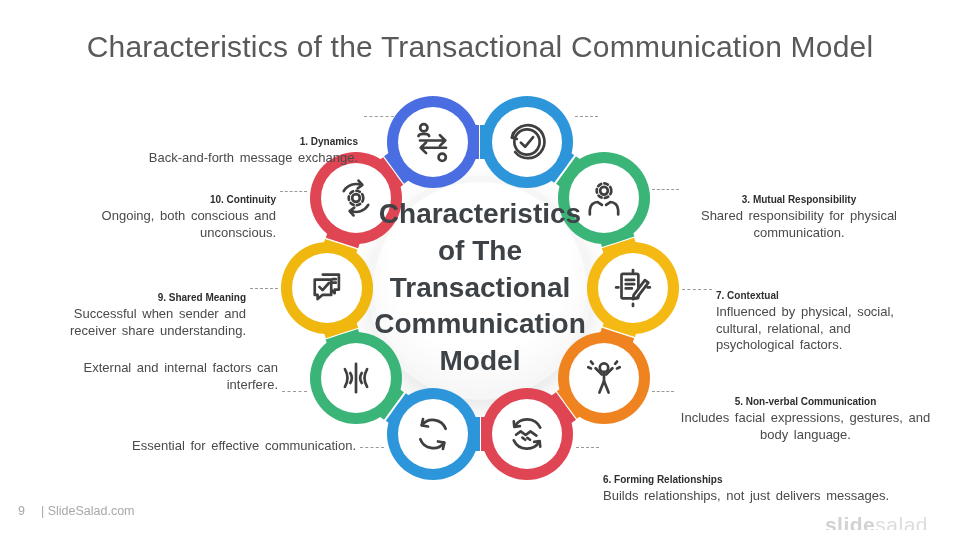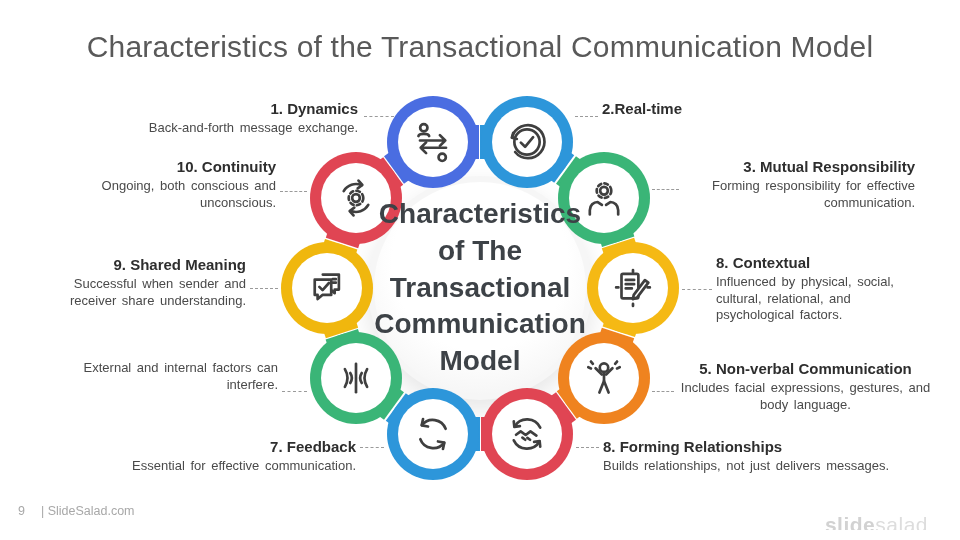--- a/index.html
+++ b/index.html
@@ -12,21 +12,21 @@
         background:#f6f6f6;box-shadow:0 10px 26px rgba(0,0,0,.10);z-index:1;}
   .center-circle{position:absolute;left:374px;top:182px;width:212px;height:212px;border-radius:50%;
         background:radial-gradient(circle at 50% 38%, #ffffff 52%, #efefef 100%);
         display:flex;align-items:center;justify-content:center;text-align:center;z-index:3;}
   .center-text{font-size:28px;font-weight:bold;color:#3d4247;line-height:1.32;white-space:pre-line;}
   .connector{position:absolute;height:34px;transform-origin:0 17px;z-index:1;}
   .node{position:absolute;width:92px;height:92px;border-radius:50%;z-index:2;}
   .node-inner{position:absolute;inset:11px;background:#fff;border-radius:50%;
               display:flex;align-items:center;justify-content:center;}
   .label{position:absolute;z-index:4;}
-  .label-title{font-size:15px;font-weight:bold;color:#2e2e2e;margin-bottom:3px;}
+  .label-title{font-size:10px;font-weight:bold;color:#2e2e2e;margin-bottom:3px;margin-top:36px;}
   .label-desc{font-size:13px;color:#4a4a4a;line-height:1.28;word-spacing:2px;}
   .leader{position:absolute;border-top:1px dashed #9a9a9a;z-index:0;}
   .footer-left{position:absolute;left:18px;top:504px;font-size:12.5px;color:#a8a8a8;
                display:flex;gap:16px;align-items:baseline;}
   .logo{position:absolute;right:32px;top:496px;font-size:21px;letter-spacing:.5px;margin-top:17px;}
   .logo .b{font-weight:bold;color:#d2d2d2;}
   .logo .l{font-weight:400;color:#dddddd;}
 </style>
 </head>
 <body>
@@ -88,54 +88,53 @@
             <g fill="none" stroke="#3f3f3f" stroke-width="1.4" stroke-linecap="round" stroke-linejoin="round">
               <circle cx="12" cy="12" r="6.6"></circle>
               <path d="M8.8 12.3l2.2 2.2 4.2-5"></path>
               <path d="M4.2 9.6a8.6 8.6 0 1 1 1.6 7.6"></path>
               <path d="M4.8 7.2l-.7 2.6 2.6.6"></path>
             </g>
           </svg>
         </div>
       </div>
       <div class="label" style="left: 602px; top: 100px; width: 240px; text-align: left;">
-        <div class="label-title">2.Real-time</div>
       </div>
       <div class="leader" style="left: 575px; top: 116px; width: 23px;"></div>
       <div class="node" style="left: 557.78px; top: 152.069px; background: rgb(58, 181, 119);">
         <div class="node-inner">
           <svg viewBox="0 0 24 24" width="46" height="46">
             <g fill="none" stroke="#3f3f3f" stroke-width="1.4" stroke-linecap="round" stroke-linejoin="round">
               <circle cx="12" cy="8.2" r="2"></circle>
               <circle cx="12" cy="8.2" r="3.8" stroke-dasharray="1.9 1.7"></circle>
               <path d="M4.6 20.6v-2.2c0-2.6 1.9-4.3 4.1-4.3l2.2 1.5"></path>
               <path d="M19.4 20.6v-2.2c0-2.6-1.9-4.3-4.1-4.3l-2.2 1.5"></path>
             </g>
           </svg>
         </div>
       </div>
-      <div class="label" style="left: 683px; top: 158px; width: 232px; text-align: right;">
+      <div class="label" style="left: 683px; top: 158px; width: 232px; text-align: center;">
         <div class="label-title">3. Mutual Responsibility</div>
-        <div class="label-desc">Forming responsibility for effective communication.</div>
+        <div class="label-desc">Shared responsibility for physical communication.</div>
       </div>
       <div class="leader" style="left: 652px; top: 189px; width: 27px;"></div>
       <div class="node" style="left: 587px; top: 242px; background: rgb(245, 185, 20);">
         <div class="node-inner">
           <svg viewBox="0 0 24 24" width="46" height="46">
             <g fill="none" stroke="#3f3f3f" stroke-width="1.4" stroke-linecap="round" stroke-linejoin="round">
               <rect x="6" y="4.6" width="8.8" height="12.8" rx=".8"></rect>
               <path d="M8.2 7.8h4.4M8.2 10h4.4M8.2 12.2h3.2"></path>
               <path d="M11.9 17.8l.5-2.2 5.8-7.7 1.8 1.3-5.9 7.8z" fill="#fff"></path>
               <path d="M12 2.6v1.2M12 20.2v1.2M3.2 11.7h1.2M19.6 11.7h1.2"></path>
             </g>
           </svg>
         </div>
       </div>
       <div class="label" style="left: 716px; top: 254px; width: 205px; text-align: left;">
-        <div class="label-title">8. Contextual</div>
+        <div class="label-title">7. Contextual</div>
         <div class="label-desc">Influenced by physical, social, cultural, relational, and psychological factors.</div>
       </div>
       <div class="leader" style="left: 682px; top: 289px; width: 30px;"></div>
       <div class="node" style="left: 557.78px; top: 331.931px; background: rgb(239, 131, 31);">
         <div class="node-inner">
           <svg viewBox="0 0 24 24" width="46" height="46">
             <g fill="none" stroke="#3f3f3f" stroke-width="1.4" stroke-linecap="round" stroke-linejoin="round">
               <circle cx="12" cy="6.6" r="2.2"></circle>
               <path d="M12 9v4.6"></path>
               <path d="M10.9 10.2L7.6 6.9M13.1 10.2l3.3-3.3"></path>
@@ -158,38 +157,37 @@
               <path d="M5.1 5.4l.3 2.9 2.9-.4"></path>
               <path d="M5.1 15.3a7.6 7.6 0 0 0 13.4.6"></path>
               <path d="M18.9 18.6l-.3-2.9-2.9.4"></path>
               <path d="M6.3 12.4l2.4-1.8 2.6 1.9 2.5-1.9 3.1 2.2"></path>
               <path d="M9.6 13.9l1.5 1.1M12.2 14l1.4 1"></path>
             </g>
           </svg>
         </div>
       </div>
       <div class="label" style="left: 603px; top: 438px; width: 330px; text-align: left;">
-        <div class="label-title">8. Forming Relationships</div>
+        <div class="label-title">6. Forming Relationships</div>
         <div class="label-desc">Builds relationships, not just delivers messages.</div>
       </div>
       <div class="leader" style="left: 576px; top: 447px; width: 23px;"></div>
       <div class="node" style="left: 386.72px; top: 387.512px; background: rgb(45, 150, 218);">
         <div class="node-inner">
           <svg viewBox="0 0 24 24" width="46" height="46">
             <g fill="none" stroke="#3f3f3f" stroke-width="1.4" stroke-linecap="round" stroke-linejoin="round">
               <path d="M18.6 9.3A7.2 7.2 0 0 0 6.2 7.4"></path>
               <path d="M6.8 4.2l-.7 3.3 3.3.6"></path>
               <path d="M5.4 14.7a7.2 7.2 0 0 0 12.4 1.9"></path>
               <path d="M17.2 19.8l.7-3.3-3.3-.6"></path>
             </g>
           </svg>
         </div>
       </div>
       <div class="label" style="left: 96px; top: 438px; width: 260px; text-align: right;">
-        <div class="label-title">7. Feedback</div>
         <div class="label-desc">Essential for effective communication.</div>
       </div>
       <div class="leader" style="left: 360px; top: 447px; width: 24px;"></div>
       <div class="node" style="left: 310.22px; top: 331.931px; background: rgb(58, 181, 119);">
         <div class="node-inner">
           <svg viewBox="0 0 24 24" width="46" height="46">
             <g fill="none" stroke="#3f3f3f" stroke-width="1.4" stroke-linecap="round" stroke-linejoin="round">
               <path d="M12 4.6v14.8"></path>
               <path d="M9 9.4a4.8 4.8 0 0 1 0 5.2"></path>
               <path d="M6.2 7.4a9 9 0 0 1 0 9.2"></path>

